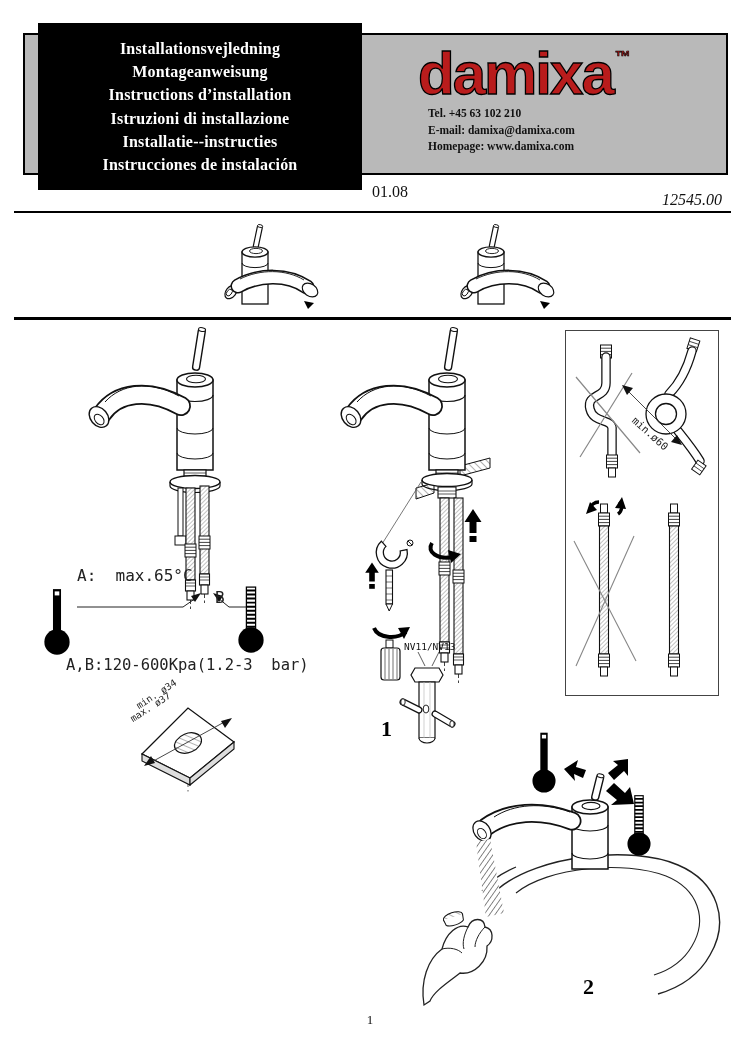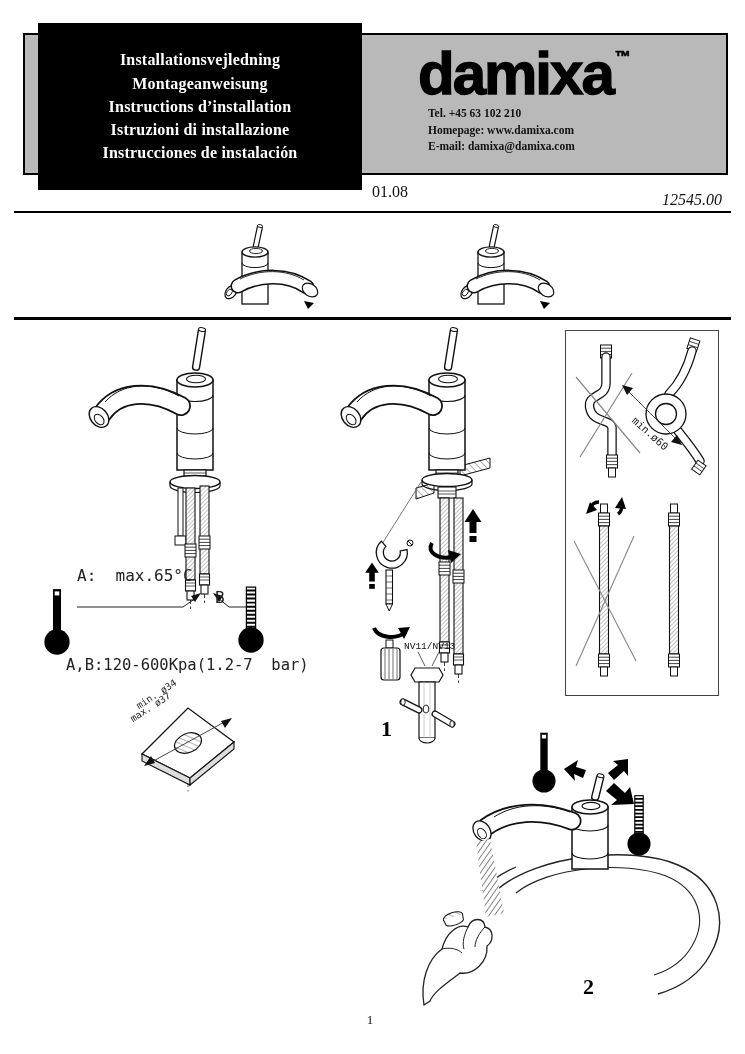--- a/index.html
+++ b/index.html
@@ -6,36 +6,36 @@
   .page{position:relative;width:745px;height:1054px;background:#fff;overflow:hidden;
         font-family:"Liberation Serif",serif;color:#111;}
   .abs{position:absolute;}
 
   
   .graybar{left:23px;top:33px;width:701px;height:138px;background:#b9b9b9;border:2px solid #000;}
   .langbox{left:38px;top:23px;width:324px;height:167px;background:#000;color:#fff;
            display:flex;flex-direction:column;justify-content:center;text-align:center;}
   .langbox div{font-size:16px;font-weight:bold;line-height:23.2px;letter-spacing:.2px;}
   .logo{left:418px;top:44px;font-family:"Liberation Sans",sans-serif;font-weight:bold;
-        font-size:60px;line-height:60px;letter-spacing:-2px;color:#000000;-webkit-text-stroke:1.3px #000;}
+        font-size:60px;line-height:60px;letter-spacing:-2px;color:#b91c1c;-webkit-text-stroke:1.3px #000;}
   .logo .tm{font-size:16px;letter-spacing:0;-webkit-text-stroke:.6px #000;position:relative;top:-32px;left:2px;}
   .addr{left:428px;top:105px;font-size:11.5px;font-weight:bold;line-height:16.5px;}
   .datecode{left:372px;top:183px;font-size:16px;}
   .docnum{left:620px;top:191px;width:102px;text-align:right;font-size:16px;font-style:italic;}
   .rule1{left:14px;top:211px;width:717px;height:2px;background:#000;}
   .rule2{left:14px;top:317px;width:717px;height:3px;background:#000;}
 
   
   .cad{font-family:"DejaVu Sans Mono",monospace;color:#222;white-space:pre;}
   .temp{left:77px;top:566px;font-size:16px;}
   .blabel{left:215px;top:588px;font-size:16px;}
   .pressure{left:66px;top:656px;font-size:15.5px;}
   .holemin{left:140px;top:700px;font-size:9.5px;transform:rotate(-33deg);transform-origin:left bottom;}
   .holemax{left:134px;top:713px;font-size:9.5px;transform:rotate(-33deg);transform-origin:left bottom;}
-  .nv{left:404px;top:641px;font-size:9.5px;color:#111;font-family:Liberation Mono, monospace;}
+  .nv{left:404px;top:641px;font-size:9.5px;color:#111;}
   .step{font-weight:bold;font-size:22px;color:#000;}
   .step1{left:381px;top:716px;}
   .step2{left:583px;top:974px;}
   .pagenum{left:358px;top:1012px;width:24px;text-align:center;font-size:13px;}
 
   
   .hosebox{left:565px;top:330px;width:152px;height:364px;border:1.5px solid #444;background:#fff;}
   .minloop{left:72px;top:83px;font-size:10.5px;transform:rotate(42deg);transform-origin:left top;}
 
   svg{overflow:visible;}
@@ -136,29 +136,30 @@
     </defs>
   </svg>
 
   <div class="abs graybar"></div>
 
   <div class="abs langbox">
     <div>Installationsvejledning</div>
     <div>Montageanweisung</div>
     <div>Instructions d’installation</div>
     <div>Istruzioni di installazione</div>
+    <div>Installatie--instructies</div>
     <div>Instrucciones de instalación</div>
   </div>
 
   <div class="abs logo"><span>damixa</span><span class="tm">™</span></div>
 
   <div class="abs addr">
     <div>Tel. +45 63 102 210</div>
+    <div>E-mail: damixa@damixa.com</div>
     <div>Homepage: www.damixa.com</div>
-    <div>E-mail: damixa@damixa.com</div>
   </div>
 
   <div class="abs datecode">01.08</div>
   <div class="abs docnum">12545.00</div>
   <div class="abs rule1"></div>
 
   <svg class="abs" style="left:214px;top:224px" width="110" height="96">
     <use href="#faucet-sm"></use>
   </svg>
   <svg class="abs" style="left:450px;top:224px" width="110" height="96">
@@ -179,21 +180,21 @@
     <use href="#hose-tip" transform="translate(169.5,244)"></use>
     <path d="M42,277 H148 L161,268" stroke="#222" stroke-width="1" fill="none"></path>
     <polygon points="166,263 156,266 160,272" fill="#111"></polygon>
     <path d="M212,277 H194 L183,268" stroke="#222" stroke-width="1" fill="none"></path>
     <polygon points="178,263 188,266 184,272" fill="#111"></polygon>
     <use href="#thermo-hot" transform="translate(22,312) scale(1.15)"></use>
     <use href="#thermo-cold" transform="translate(216,310) scale(1.15)"></use>
   </svg>
   <span class="abs cad temp">A:  max.65°C</span>
   <span class="abs cad blabel">B</span>
-  <span class="abs cad pressure">A,B:120-600Kpa(1.2-7  bar)</span>
+  <span class="abs cad pressure">A,B:120-600Kpa(1.2-3  bar)</span>
 
   <svg class="abs" style="left:128px;top:682px" width="124" height="112" viewBox="0 0 124 112">
     <path d="M60,40 V110" stroke="#333" stroke-width="0.8" stroke-dasharray="7,3,1.5,3"></path>
     <polygon points="14,72 60,26 106,60 62,96" fill="#fff" stroke="#111" stroke-width="1.3"></polygon>
     <path d="M14,72 L14,79 L62,103 L62,96 Z" fill="#ddd" stroke="#111" stroke-width="1.1"></path>
     <path d="M106,60 L106,67 L62,103 L62,96 Z" fill="#ddd" stroke="#111" stroke-width="1.1"></path>
     <ellipse cx="60" cy="61" rx="14" ry="9.5" transform="rotate(-22 60 61)" fill="url(#hatch)" stroke="#111" stroke-width="1.2"></ellipse>
     <path d="M20,82 L100,38" stroke="#333" stroke-width="0.9"></path>
     <polygon points="16,84 27,81 23,74" fill="#111"></polygon>
     <polygon points="104,36 93,39 97,46" fill="#111"></polygon>

